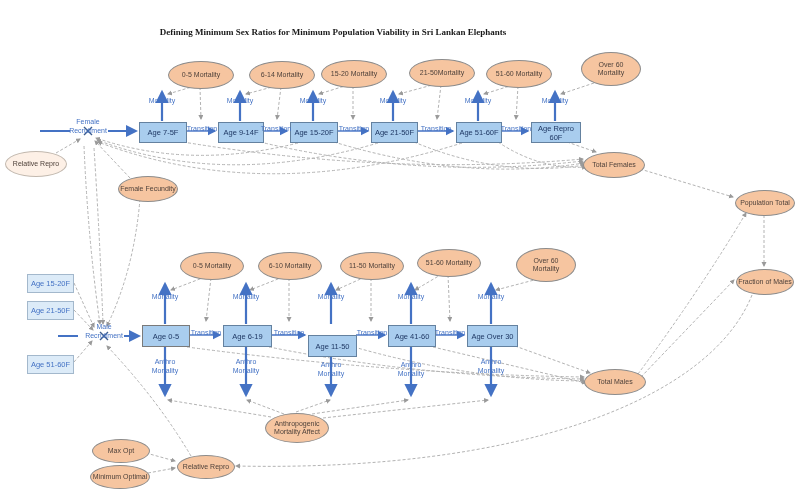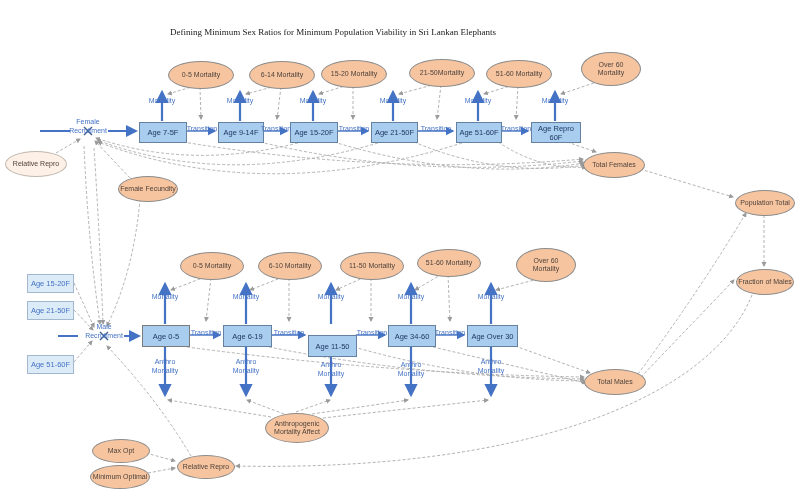--- a/index.html
+++ b/index.html
@@ -1,21 +1,21 @@
 <!DOCTYPE html>
 <html><head>
 <meta charset="utf-8">
 <style>
   html,body{margin:0;padding:0;}
   body{width:800px;height:493px;position:relative;background:#ffffff;overflow:hidden;
        font-family:"Liberation Sans",sans-serif;}
   .stage{position:absolute;left:0;top:0;width:800px;height:493px;}
   svg.layer{position:absolute;left:0;top:0;}
   .title{position:absolute;left:113px;top:27px;width:440px;text-align:center;
-         font-family:"Liberation Serif",serif;font-weight:normal;font-size:9px;color:#1a1a1a;}
+         font-family:"Liberation Serif",serif;font-weight:bold;font-size:9px;color:#1a1a1a;}
   .stock{position:absolute;background:#a9cdee;border:1px solid #64819f;color:#1f3864;
          font-size:7.5px;display:flex;align-items:center;justify-content:center;text-align:center;}
   .stock.malefirst{border-color:#7a7a7a;}
   .ghoststock{position:absolute;background:#dcebf8;border:1px solid #a3b8cc;color:#4472c4;
          font-size:7.5px;display:flex;align-items:center;justify-content:center;}
   .ell{position:absolute;background:#f6c5a0;border:1px solid #8c8c8c;border-radius:50%;
        color:#4f423b;font-size:7px;line-height:1.15;display:flex;align-items:center;
        justify-content:center;text-align:center;white-space:pre-line;}
   .ell.ghost{background:#fdf0e6;border-color:#c2b8ae;}
   .bluelabel{position:absolute;color:#4472c4;font-size:7px;line-height:1.25;text-align:center;
@@ -175,21 +175,21 @@
 <div class="bluelabel" style="left:60px;top:118px;width:56px">Female
 Recruitment</div>
 
 <div class="ell ghost" style="left:5px;top:151px;width:60px;height:24px">Relative Repro</div>
 <div class="ell" style="left:118px;top:176px;width:58px;height:24px">Female Fecundity</div>
 <div class="ell" style="left:583px;top:152px;width:60px;height:24px">Total Females</div>
 
 <div class="stock malefirst" style="left:142px;top:325px;width:46px;height:20px">Age 0-5</div>
 <div class="stock" style="left:223px;top:325px;width:47px;height:20px">Age 6-19</div>
 <div class="stock" style="left:308px;top:335px;width:47px;height:20px">Age 11-50</div>
-<div class="stock" style="left:388px;top:325px;width:46px;height:20px">Age 34-60</div>
+<div class="stock" style="left:388px;top:325px;width:46px;height:20px">Age 41-60</div>
 <div class="stock" style="left:467px;top:325px;width:49px;height:20px">Age Over 30</div>
 
 <div class="ell" style="left:180px;top:252px;width:62px;height:26px">0-5 Mortality</div>
 <div class="ell" style="left:258px;top:252px;width:62px;height:26px">6-10 Mortality</div>
 <div class="ell" style="left:340px;top:252px;width:62px;height:26px">11-50 Mortality</div>
 <div class="ell" style="left:417px;top:249px;width:62px;height:26px">51-60 Mortality</div>
 <div class="ell" style="left:516px;top:248px;width:58px;height:32px">Over 60
 Mortality</div>
 
 <div class="ghoststock" style="left:27px;top:274px;width:45px;height:17px">Age 15-20F</div>

